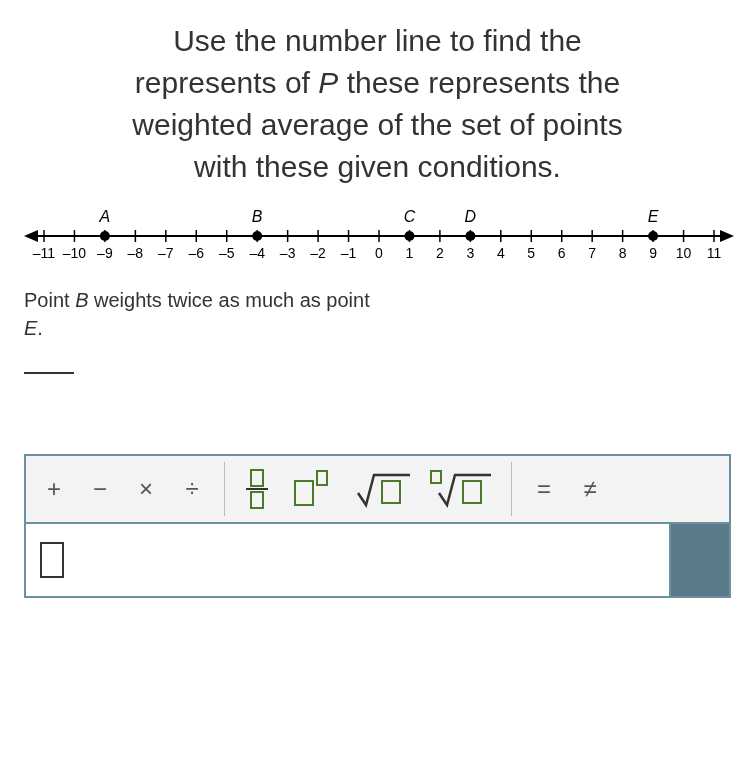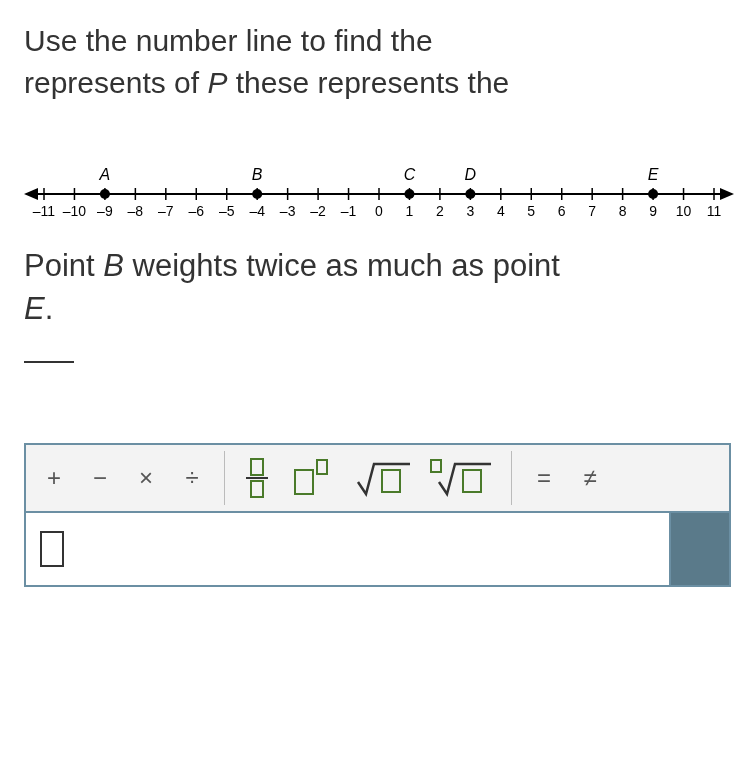--- a/index.html
+++ b/index.html
@@ -9,28 +9,29 @@
     font-family: Arial, Helvetica, sans-serif;
     color: #333;
     width: 755px;
     background: #fff;
   }
   .question-text {
     font-size: 30px;
     line-height: 1.4;
     color: #333;
     margin-bottom: 12px;
+    text-align: center;
   }
   .italic { font-style: italic; }
   .number-line-wrap {
     width: 710px;
     margin: 10px 0 12px 0;
   }
   .condition-text {
-    font-size: 31px;
+    font-size: 20px;
     line-height: 1.4;
     color: #333;
     margin-top: 8px;
   }
   .answer-blank {
     margin-top: 30px;
     width: 50px;
     border-top: 2px solid #333;
   }
   .toolbar {
@@ -85,21 +86,22 @@
     border-top: none;
     border-left: none;
   }
 </style>
 </head>
 <body>
 
 <div class="question-text">
   <span>Use the number line to find the</span><br>
   <span>represents of </span><span class="italic">P</span><span> these represents the</span><br>
-  <br>
+  <span>weighted average of the set of points</span><br>
+  <span>with these given conditions.</span>
 </div>
 
 <div class="number-line-wrap">
   <svg id="nl-svg" width="710" height="70" viewBox="0 0 710 70">
       <line x1="6" y1="36" x2="704" y2="36" stroke="#000" stroke-width="2"></line>
       <polygon points="0,36 14,30 14,42" fill="#000"></polygon>
       <polygon points="710,36 696,30 696,42" fill="#000"></polygon>
       <line x1="20" y1="30" x2="20" y2="42" stroke="#000" stroke-width="1.5"></line>
       <text x="20" y="58" text-anchor="middle" font-size="14" font-family="Arial" fill="#000">–11</text>
       <line x1="50.45454545454545" y1="30" x2="50.45454545454545" y2="42" stroke="#000" stroke-width="1.5"></line>

